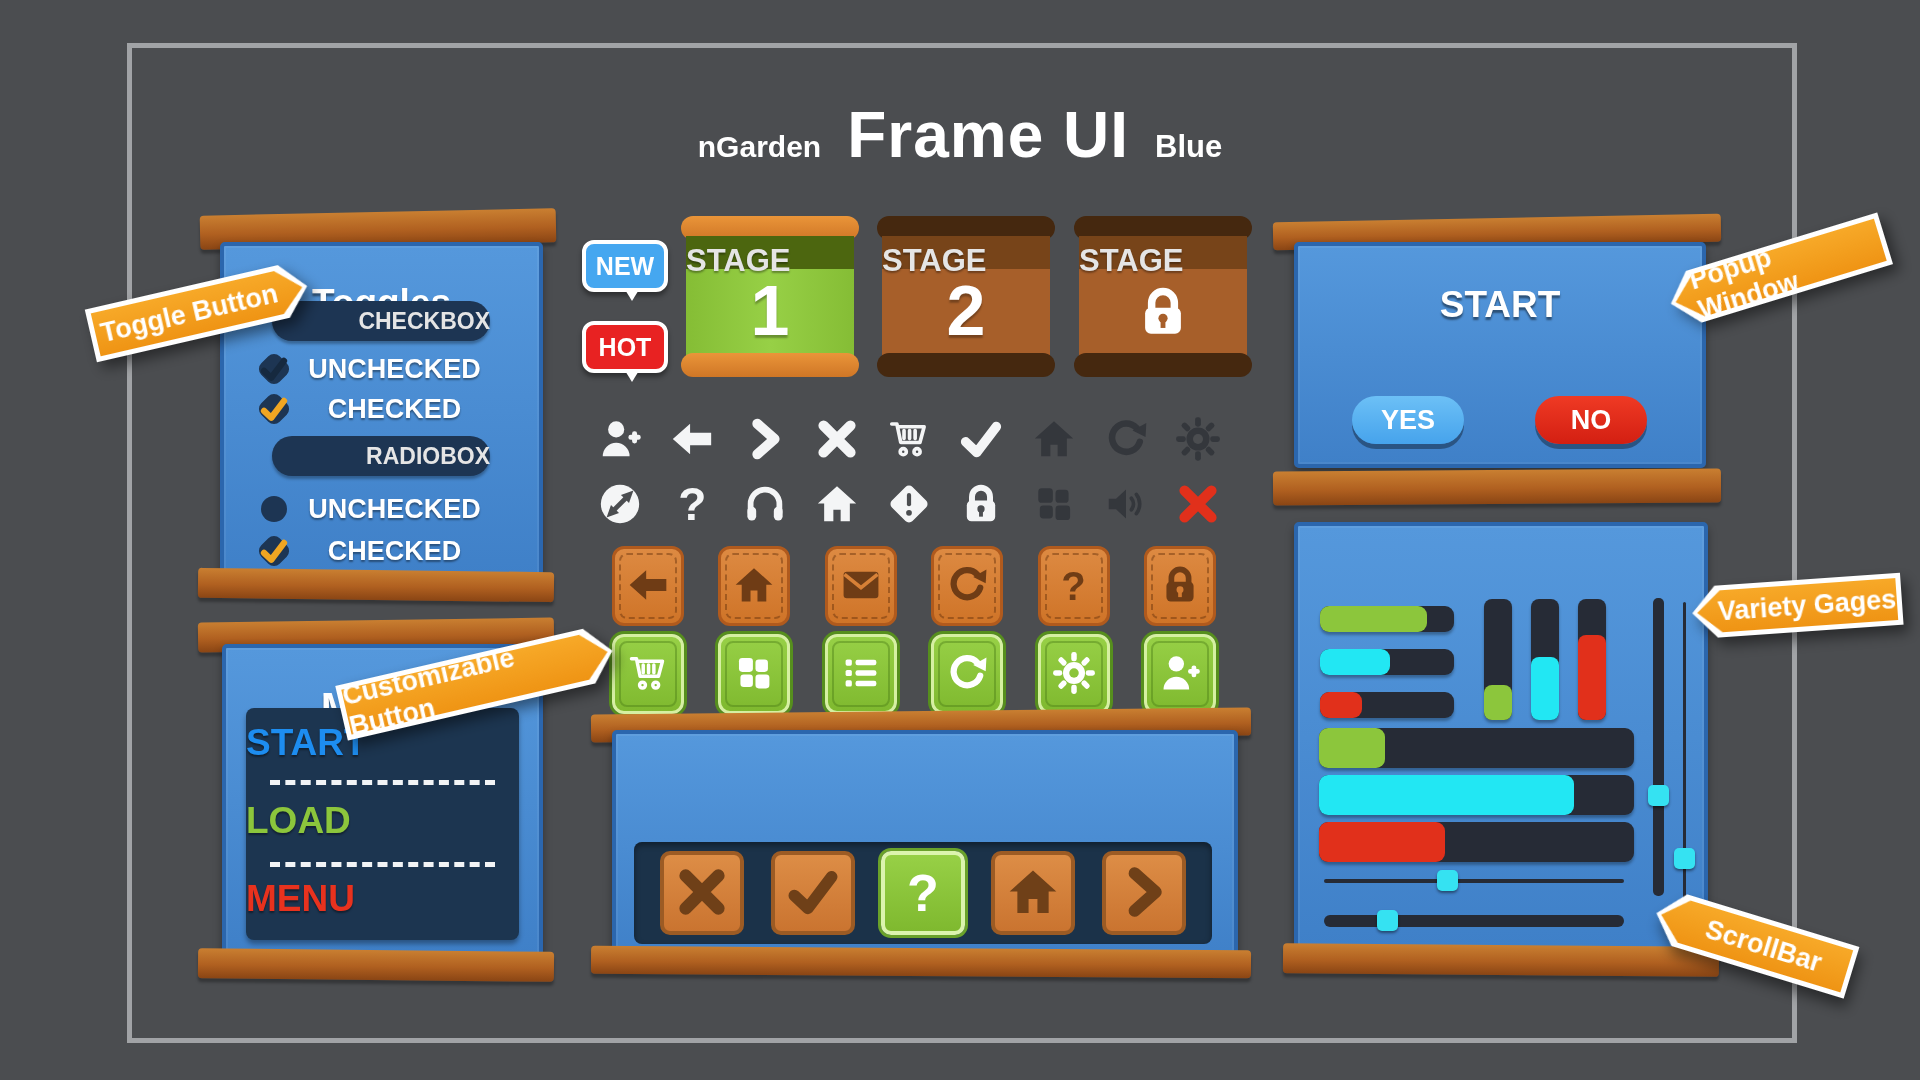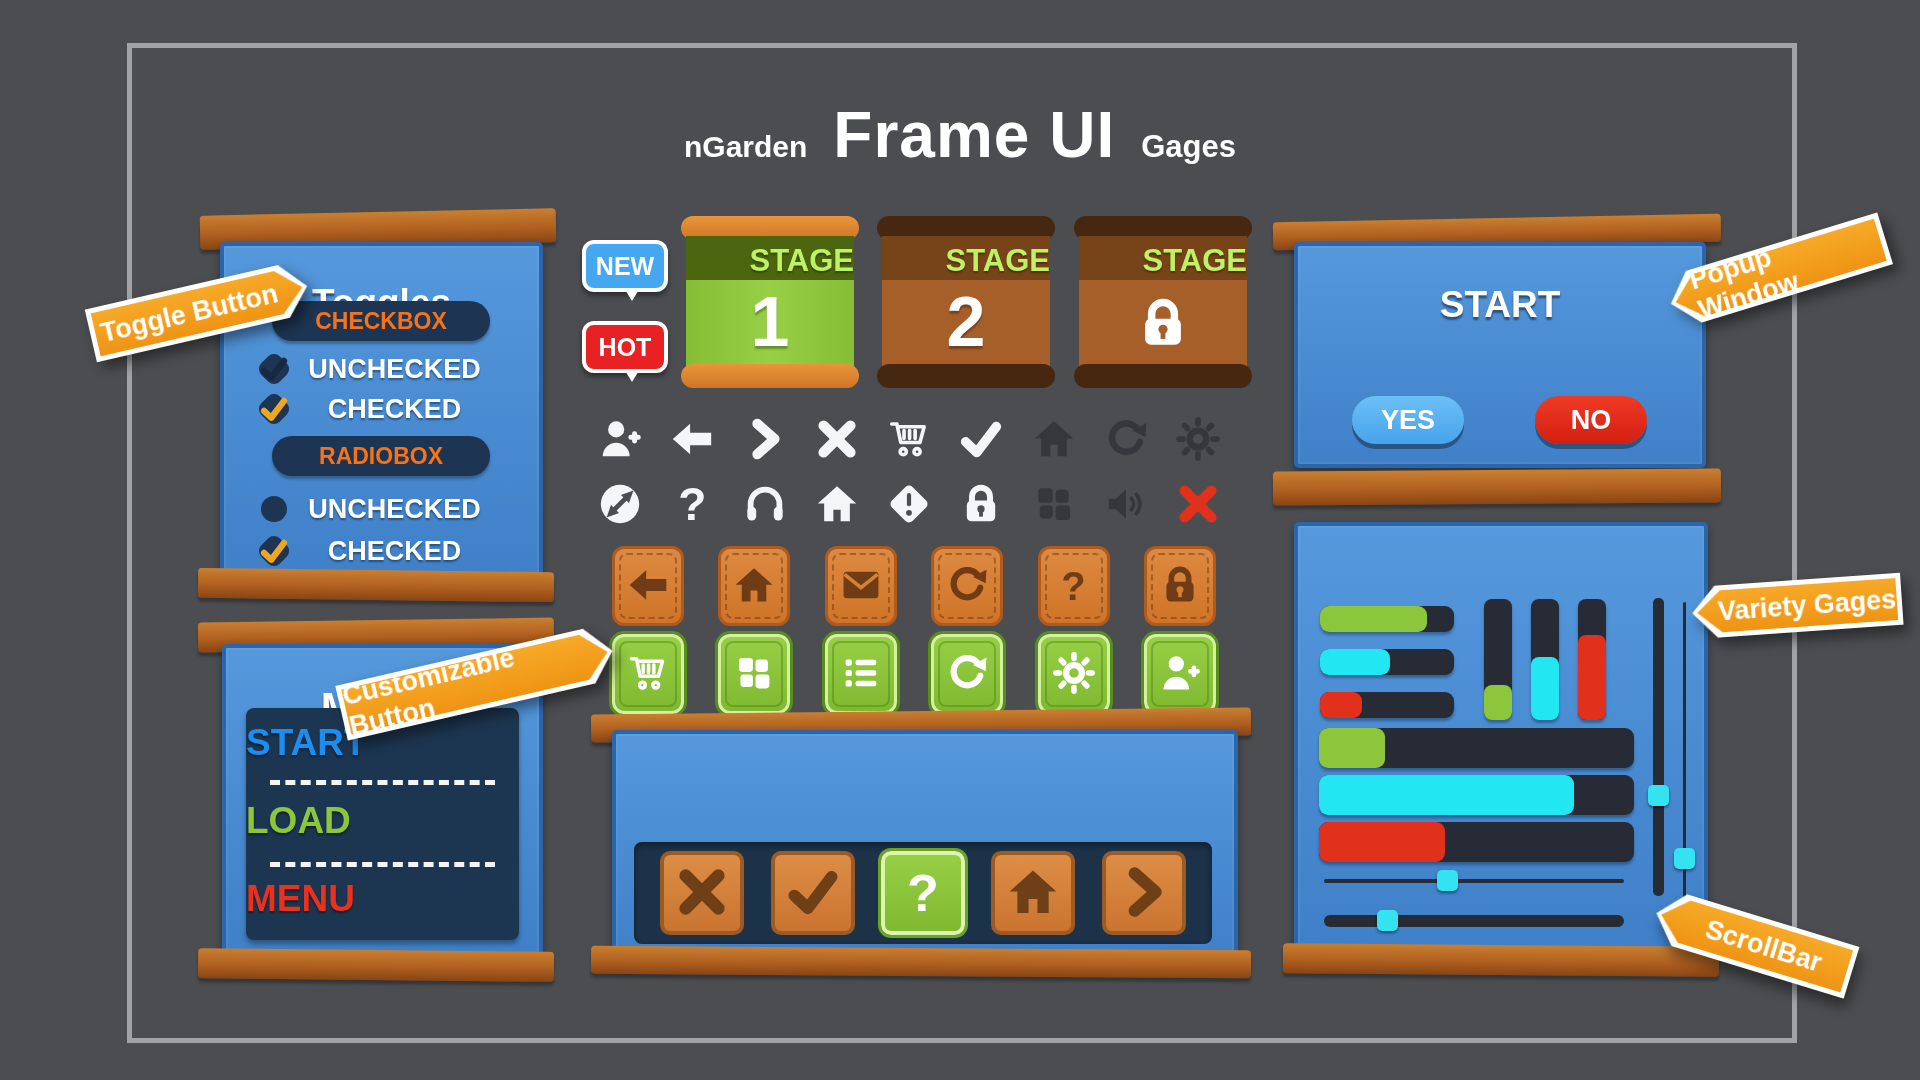--- a/index.html
+++ b/index.html
@@ -17,44 +17,44 @@
   
   .wood{background:linear-gradient(180deg,#c97f31 0%,#b06020 55%,#8a4514 100%);
     border-radius:4px;box-shadow:0 4px 3px rgba(0,0,0,.3);}
   
   .panel{background:linear-gradient(180deg,#5598dc,#3f80c8);border:4px solid #2b66ad;border-radius:5px;
     box-shadow:0 5px 8px rgba(0,0,0,.35), inset 0 0 0 2px rgba(255,255,255,.06);}
   .ptitle{position:absolute;left:0;right:0;text-align:center;color:#fff;font-weight:bold;
     text-shadow:0 3px 2px rgba(0,0,0,.45);margin-top:28px;}
 
   
-  .pill{position:absolute;background:#1d3553;border-radius:21px;color:#f97316;font-weight:bold;
-    font-size:23px;text-align:center;line-height:40px;box-shadow:0 3px 3px rgba(0,0,0,.3);}
+  .pill{position:absolute;background:#1d3553;border-radius:21px;color:#e5e5e5;font-weight:bold;
+    font-size:23px;text-align:right;line-height:40px;box-shadow:0 3px 3px rgba(0,0,0,.3);}
   .trow{position:absolute;height:34px;width:100%;}
   .trow .t-label{display:block;text-align:center;padding-left:26px;color:#fff;font-weight:bold;font-size:27px;
     text-shadow:0 2px 2px rgba(0,0,0,.4);line-height:34px;}
   .t-ico{position:absolute;left:34px;top:1px;width:32px;height:32px;}
   .t-ico .shape{position:absolute;inset:3px;background:#1d3553;}
   .t-ico.diamond .shape{border-radius:8px;transform:rotate(45deg);}
   .t-ico.circle .shape{border-radius:50%;}
   .t-ico svg{position:absolute;inset:1px;width:30px;height:30px;}
   .t-ico .chk-on{color:#f0a622;}
   .t-ico .chk-off{color:#16293f;}
 
   
   .menu-box{background:#1c3550;border-radius:8px;box-shadow:0 4px 5px rgba(0,0,0,.35);}
   .menu-item{position:absolute;left:0;width:100%;font-weight:bold;font-size:37px;
     text-shadow:0 2px 2px rgba(0,0,0,.4);cursor:pointer;}
   .menu-divider{position:absolute;left:24px;right:24px;border-top:5px dashed #f2f4f6;}
 
   
   .stage-btn{width:178px;}
   .scap{height:24px;border-radius:12px;}
-  .shead{width:168px;margin:-4px auto 0;height:44px;color:#bef264;font-weight:bold;font-size:31px;
-    text-align:right;line-height:50px;text-shadow:0 2px 2px rgba(0,0,0,.35);}
+  .shead{width:168px;margin:-4px auto 0;height:33px;color:#e5e5e5;font-weight:bold;font-size:31px;
+    text-align:left;line-height:50px;text-shadow:0 2px 2px rgba(0,0,0,.35);}
   .sbody{width:168px;margin:0 auto;height:88px;color:#fff;text-align:center;}
   .sbody .num{font-size:70px;font-weight:bold;line-height:84px;text-shadow:0 3px 2px rgba(0,0,0,.3);}
   .scap.bot{margin-top:-4px;}
   .stage-green .scap{background:linear-gradient(180deg,#ea9539,#cf7626);}
   .stage-green .shead{background:#4c660f;}
   .stage-green .sbody{background:linear-gradient(90deg,#85bd35,#97d046 50%,#85bd35);}
   .stage-brown .scap{background:linear-gradient(180deg,#4f2e12,#3d230);background:#45280f;}
   .stage-brown .shead{background:#774419;}
   .stage-brown .sbody{background:#a75f2a;}
   .sbody svg{width:58px;height:58px;margin-top:14px;color:#fff;}
@@ -269,21 +269,21 @@
     </symbol>
   </defs>
 </svg>
 
 <div id="stage">
   <div class="abs" id="frame-border"></div>
 
   <div class="abs" id="header">
     <span class="pre">nGarden</span>
     <span class="main">Frame UI</span>
-    <span class="suf">Gages</span>
+    <span class="suf">Blue</span>
   </div>
 
   <div class="abs wood" style="left:200px;top:212px;width:356px;height:34px;transform:rotate(-1.2deg);"></div>
   <div class="abs panel" style="left:220px;top:242px;width:315px;height:330px;">
     <div class="ptitle" style="top:8px;font-size:37px;">Toggles</div>
     <div class="pill" style="left:48px;top:55px;width:218px;height:40px;">CHECKBOX</div>
     <div id="cb-list">
         <div class="trow" style="top: 106px;">
           <span class="t-ico diamond">
             <span class="shape"></span>

